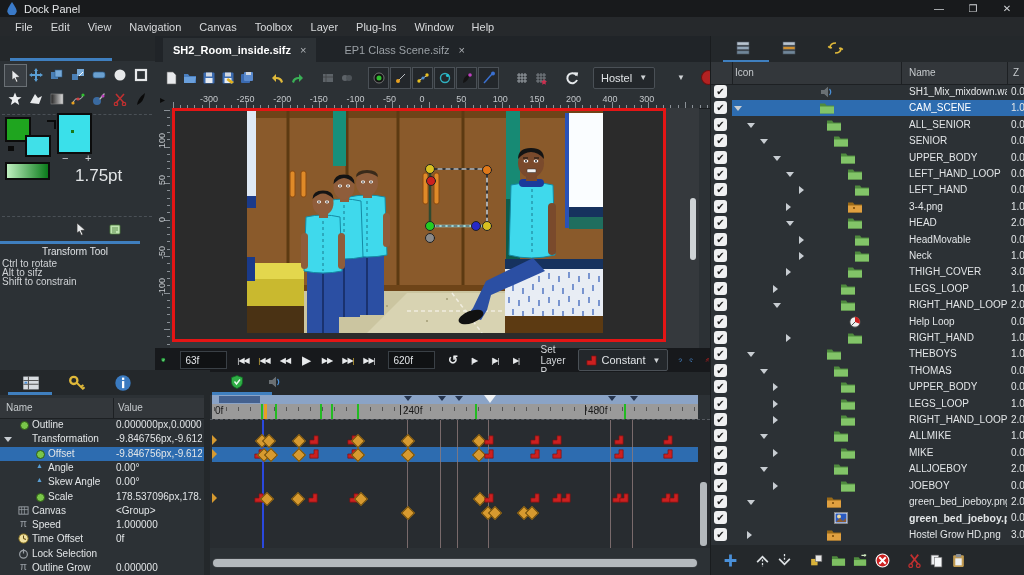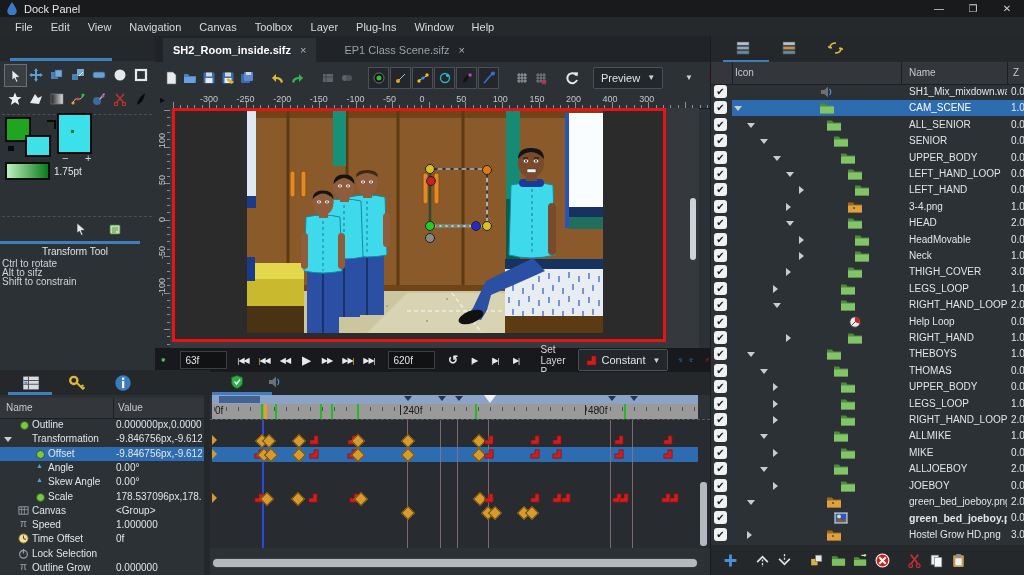--- a/index.html
+++ b/index.html
@@ -258,21 +258,21 @@
 
   <div class="swatch" style="left:5px;top:81px;width:22px;height:21px;background:#1fa51f"></div>
   <div class="swatch" style="left:25px;top:99px;width:22px;height:18px;background:#40e0e8"></div>
   <div class="abs" style="left:47px;top:84px;width:7px;height:7px;border-right:2px solid #0a0a0a;border-top:2px solid #0a0a0a"></div>
   <div class="abs" style="left:8px;top:110px;width:6px;height:5px;background:#0a0a0a"></div>
   <div class="swatch" style="left:57px;top:77px;width:31px;height:37px;background:#3ae0ea"></div>
   <div class="abs" style="left:71px;top:94px;width:3px;height:3px;background:#1a7a1a"></div>
   <div class="abs" style="left:62px;top:116px;color:#cfd2d5">−</div>
   <div class="abs" style="left:85px;top:116px;color:#cfd2d5">+</div>
   <div class="swatch" style="left:5px;top:126px;width:41px;height:14px;background:linear-gradient(90deg,#bff0c0,#0a7a1a)"></div>
-  <div class="abs" style="left:54px;top:130px;font-size:10px;color:#e2e5e7">1.75pt</div>
+  <div class="abs" style="left:75px;top:130px;font-size:17px;color:#e2e5e7">1.75pt</div>
   <div class="dash" style="left:2px;top:180px;width:150px"></div>
 
   <span class="icn abs" style="left:74px;top:186px">
       <svg viewBox="0 0 14 14">
         <path d="M3,1 L11,8 L7,8.5 L9,12.5 L7.3,13.3 L5.4,9.3 L3,11 Z" fill="#e8eaec" stroke="#333" stroke-width="0.7"></path>
       </svg>
     </span>
   <span class="icn abs" style="left:108px;top:186px">
       <svg viewBox="0 0 14 14">
         <rect x="2" y="3" width="10" height="9" rx="1" fill="#bfe4b0" stroke="#4a7a3a" stroke-width="0.8"></rect>
@@ -447,21 +447,21 @@
       <div class="tbtn">
         <span class="icn">
           <svg viewBox="0 0 14 14">
             <path d="M11.6,4.5 A5,5 0 1 0 12,9" fill="none" stroke="#e6e9ec" stroke-width="2"></path>
             <path d="M9,1.2 L13.2,1.6 L12.3,5.6 Z" fill="#e6e9ec"></path>
           </svg>
         </span>
       </div>
       <div class="tsp"></div>
       <div class="dropbtn">
-        <span class="plbl" style="font-size: 11px;">Preview</span>
+        <span class="plbl" style="font-size: 11px;">Hostel</span>
         <span class="car">▼</span>
       </div>
       <div class="tsp" style="width: 22px;"></div>
       <span class="car" style="color: rgb(207, 210, 213); font-size: 8px;">▼</span>
       <div style="width: 13px; height: 13px; border-radius: 50%; background: rgb(178, 34, 34); border: 1px solid rgb(106, 16, 16); margin-left: 16px;"></div>
     </div>
   <div class="corner abs">▸</div>
   <div id="hruler" class="abs">
       <div class="rtick" style="left: 2.5px; bottom: 0px; height: 6px;"></div>
       <div class="rtick" style="left: 9.82px; bottom: 0px; height: 3px;"></div>

